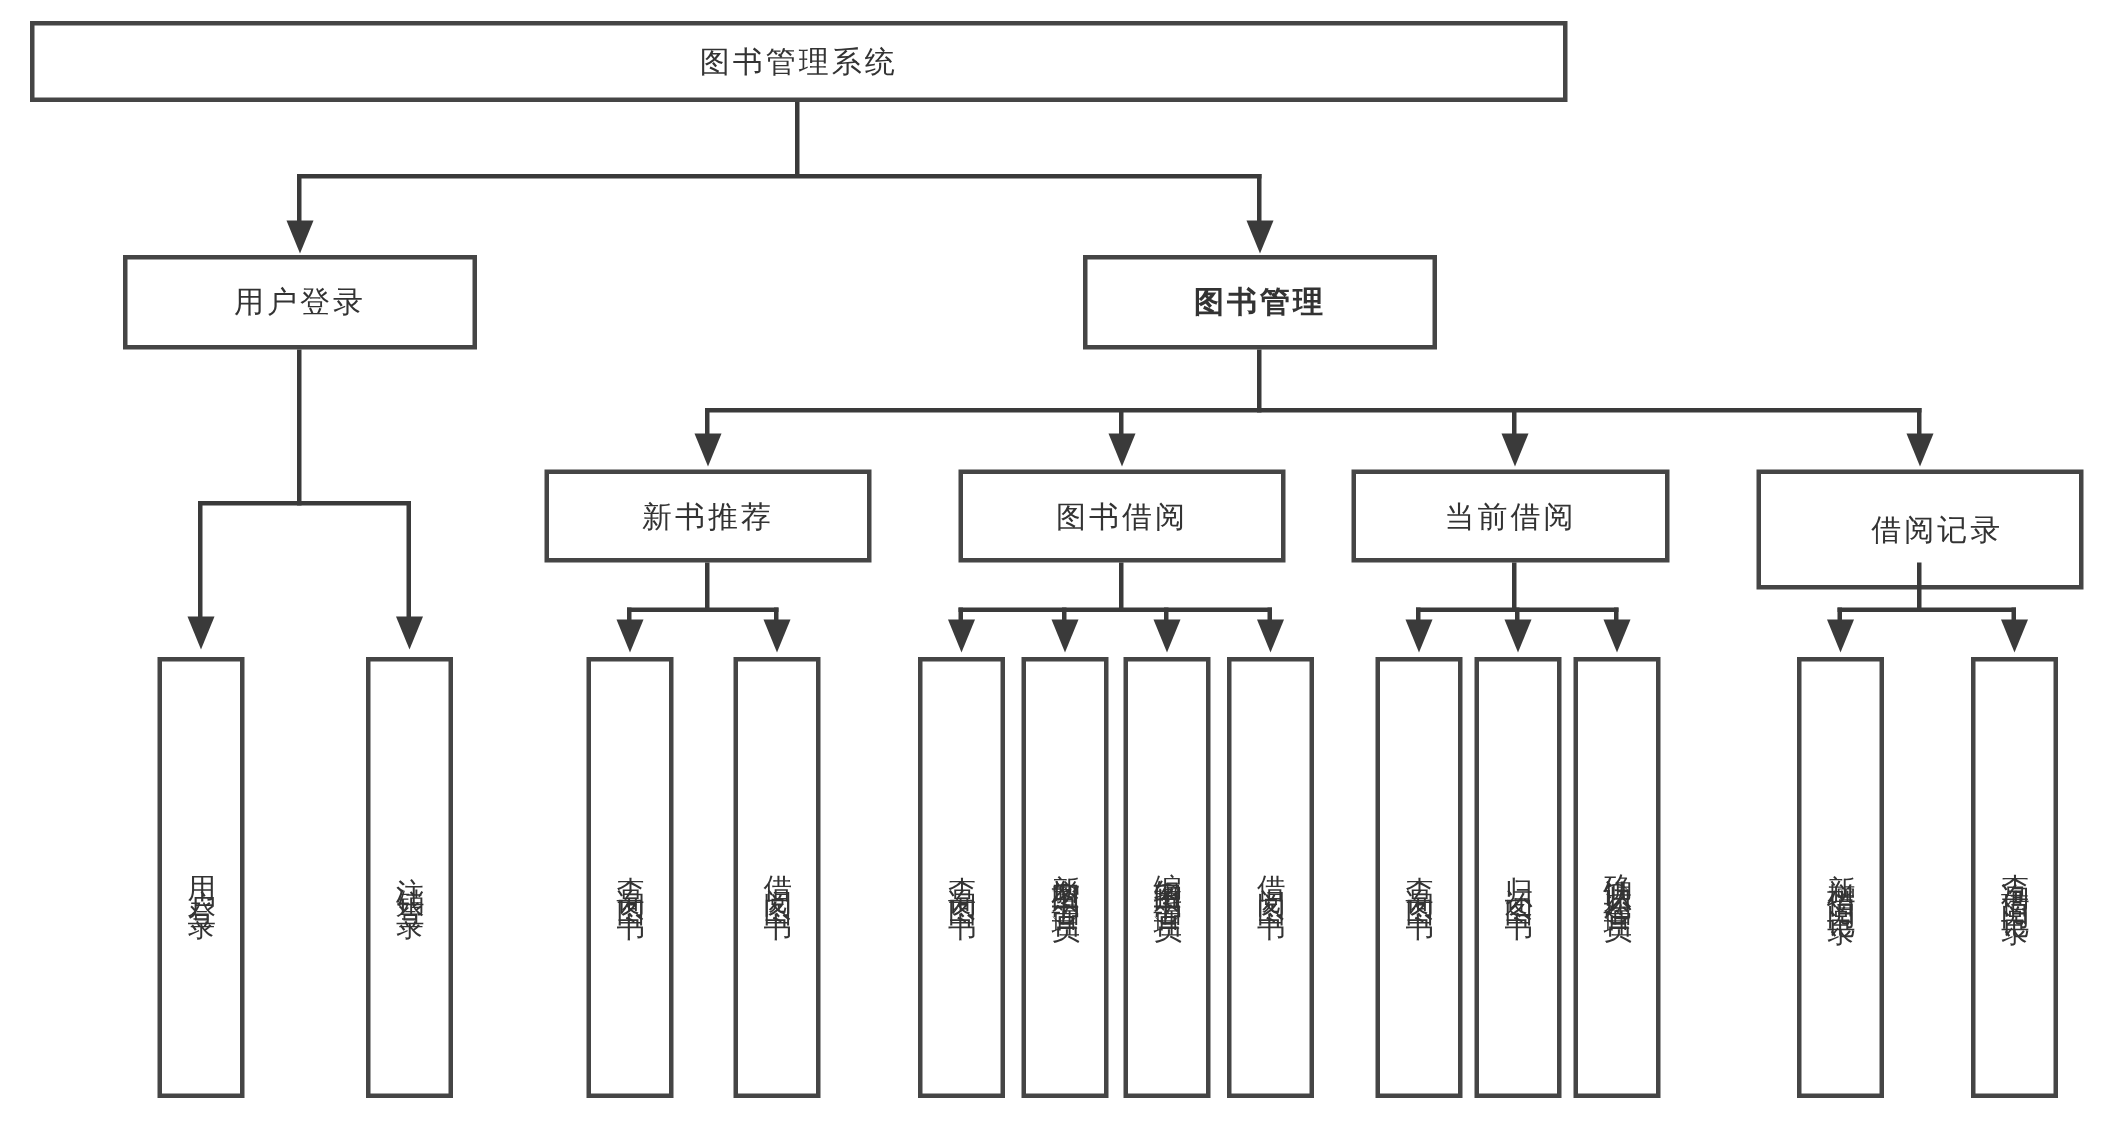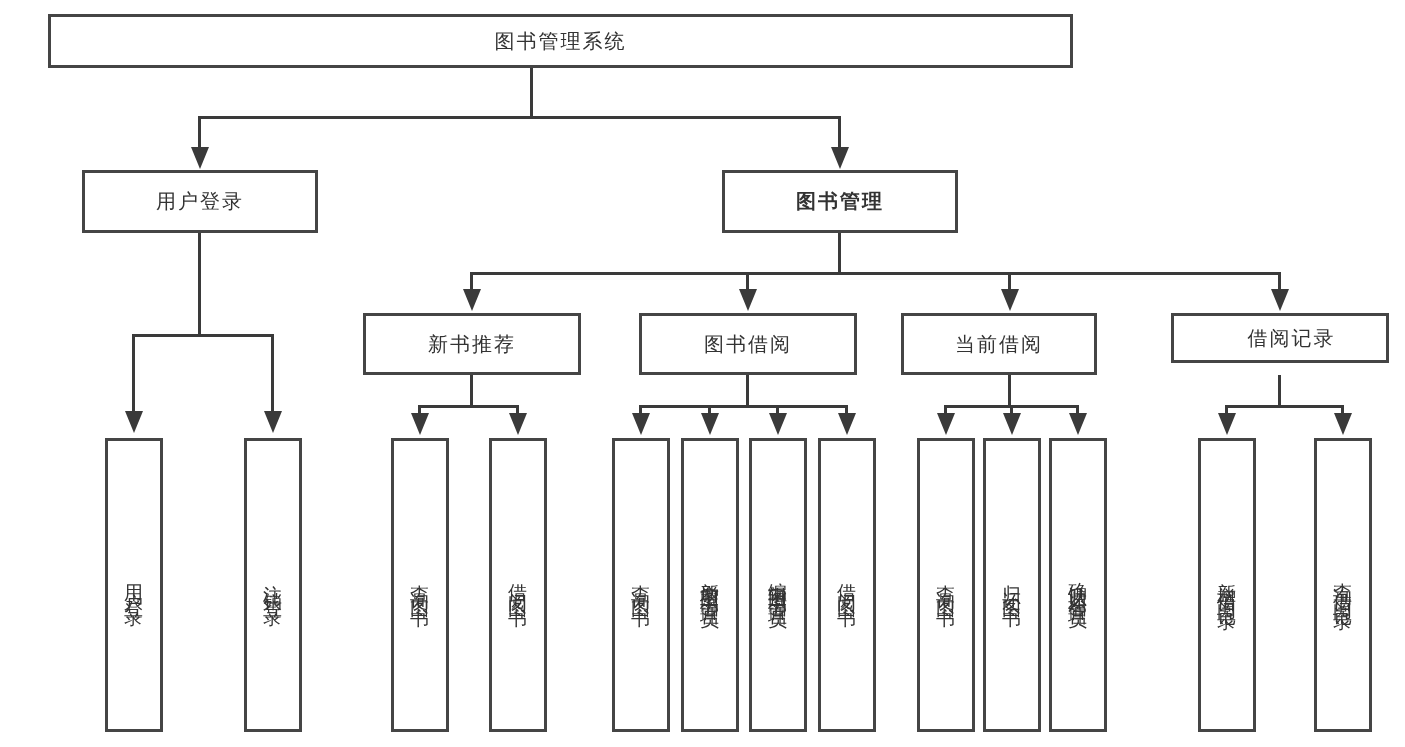--- a/index.html
+++ b/index.html
@@ -51,21 +51,21 @@
     color:rgba(158,158,158,0.95);
     z-index:10;
     white-space:nowrap;
   }
 </style>
 </head>
 <body>
 
 <div class="canvas">
 
-  <div class="box" style="left:20px;top:14px;width:1025px;height:54px;margin-left:28px;">
+  <div class="box" style="left:20px;top:14px;width:1025px;height:54px;">
     <span class="lbl-h">图书管理系统</span>
   </div>
 
   <div class="vline" style="left:530px;top:68px;height:49px;"></div>
   <div class="hline" style="left:198px;top:116px;width:643px;"></div>
   <div class="vline" style="left:198px;top:116px;height:33px;"></div>
   <div class="ah" style="left:191px;top:147px;"></div>
   <div class="vline" style="left:838px;top:116px;height:33px;"></div>
   <div class="ah" style="left:831px;top:147px;"></div>
 
@@ -93,24 +93,24 @@
   <div class="ah" style="left:1001px;top:289px;"></div>
   <div class="vline" style="left:1278px;top:272px;height:20px;"></div>
   <div class="ah" style="left:1271px;top:289px;"></div>
 
   <div class="box" style="left:363px;top:313px;width:218px;height:62px;">
     <span class="lbl-h">新书推荐</span>
   </div>
   <div class="box" style="left:639px;top:313px;width:218px;height:62px;">
     <span class="lbl-h">图书借阅</span>
   </div>
-  <div class="box" style="left:901px;top:313px;width:196px;height:62px;text-align:right;">
+  <div class="box" style="left:901px;top:313px;width:212px;height:62px;text-align:right;">
     <span class="lbl-h">当前借阅</span>
   </div>
-  <div class="box" style="left:1171px;top:313px;width:218px;height:50px;padding-left:23px;">
+  <div class="box" style="left:1171px;top:313px;width:218px;height:80px;padding-left:23px;">
     <span class="lbl-h">借阅记录</span>
   </div>
 
   <div class="vline" style="left:470px;top:375px;height:33px;"></div>
   <div class="hline" style="left:418px;top:405px;width:101px;"></div>
   <div class="vline" style="left:418px;top:405px;height:10px;"></div>
   <div class="ah" style="left:411px;top:413px;"></div>
   <div class="vline" style="left:516px;top:405px;height:10px;"></div>
   <div class="ah" style="left:509px;top:413px;"></div>
 

